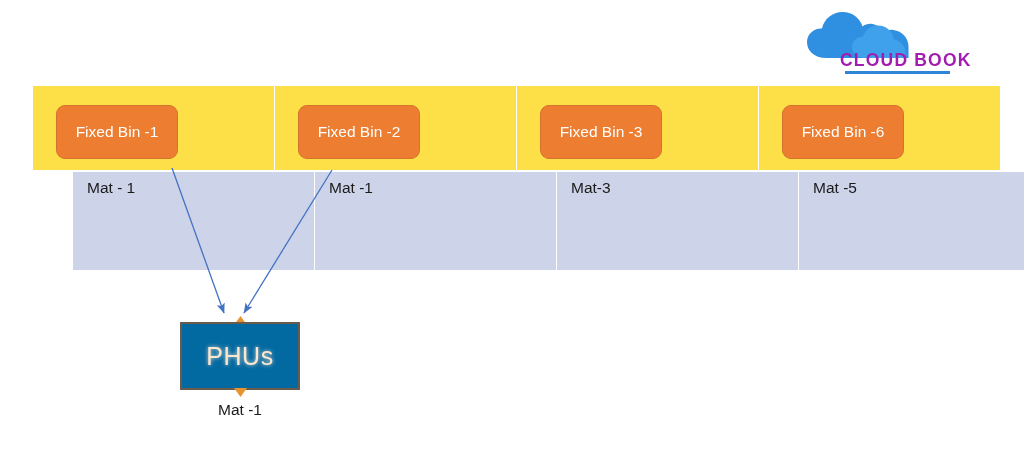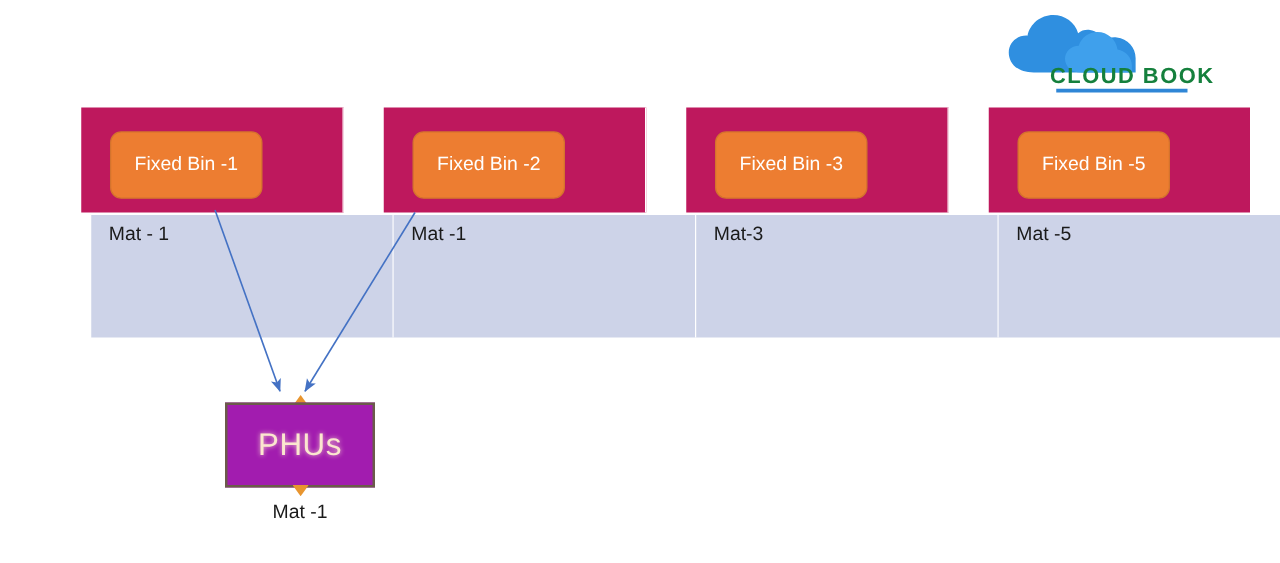--- a/index.html
+++ b/index.html
@@ -34,21 +34,21 @@
     width: 175px;
     height: 52px;
   }
   .logo-text {
     position: absolute;
     left: 35px;
     top: 42px;
     font-size: 17.5px;
     font-weight: bold;
     letter-spacing: 1.2px;
-    color: #15803d;
+    color: #a21caf;
     white-space: nowrap;
   }
   .logo-rule {
     position: absolute;
     left: 40px;
     top: 63px;
     width: 105px;
     height: 2.5px;
     background: #2f86d6;
   }
@@ -77,24 +77,23 @@
     position: absolute;
     left: 0;
     top: 0;
     width: 967px;
     height: 84px;
     display: flex;
   }
   .header-cell {
     flex: 1 1 0;
     position: relative;
-    background: #be185d;
+    background: #fde047;
     border-right: 1.5px solid #ffffff;
     box-sizing: border-box;
-    margin-left: 32px;
   }
   .header-cell:last-child { border-right: none; }
 
   .bin-box {
     position: absolute;
     left: 23px;
     top: 19px;
     width: 122px;
     height: 54px;
     background: #ED7D31;
@@ -152,21 +151,21 @@
     top: 322px;
     width: 120px;
     height: 68px;
   }
   .phu-box {
     position: absolute;
     left: 0;
     top: 0;
     width: 120px;
     height: 68px;
-    background: #a21caf;
+    background: #0369a1;
     border: 2.5px solid #6b5b4a;
     box-sizing: border-box;
     display: flex;
     align-items: center;
     justify-content: center;
   }
   .phu-text {
     font-size: 25px;
     color: #fbe6cf;
     letter-spacing: 0.5px;
@@ -219,21 +218,21 @@
       <div class="header-cell">
         <div class="bin-box">Fixed Bin -1</div>
       </div>
       <div class="header-cell">
         <div class="bin-box">Fixed Bin -2</div>
       </div>
       <div class="header-cell">
         <div class="bin-box">Fixed Bin -3</div>
       </div>
       <div class="header-cell">
-        <div class="bin-box">Fixed Bin -5</div>
+        <div class="bin-box">Fixed Bin -6</div>
       </div>
     </div>
 
     <div class="data-row">
       <div class="data-cell">
         <div class="mat-label">Mat - 1</div>
       </div>
       <div class="data-cell">
         <div class="mat-label">Mat -1</div>
       </div>

